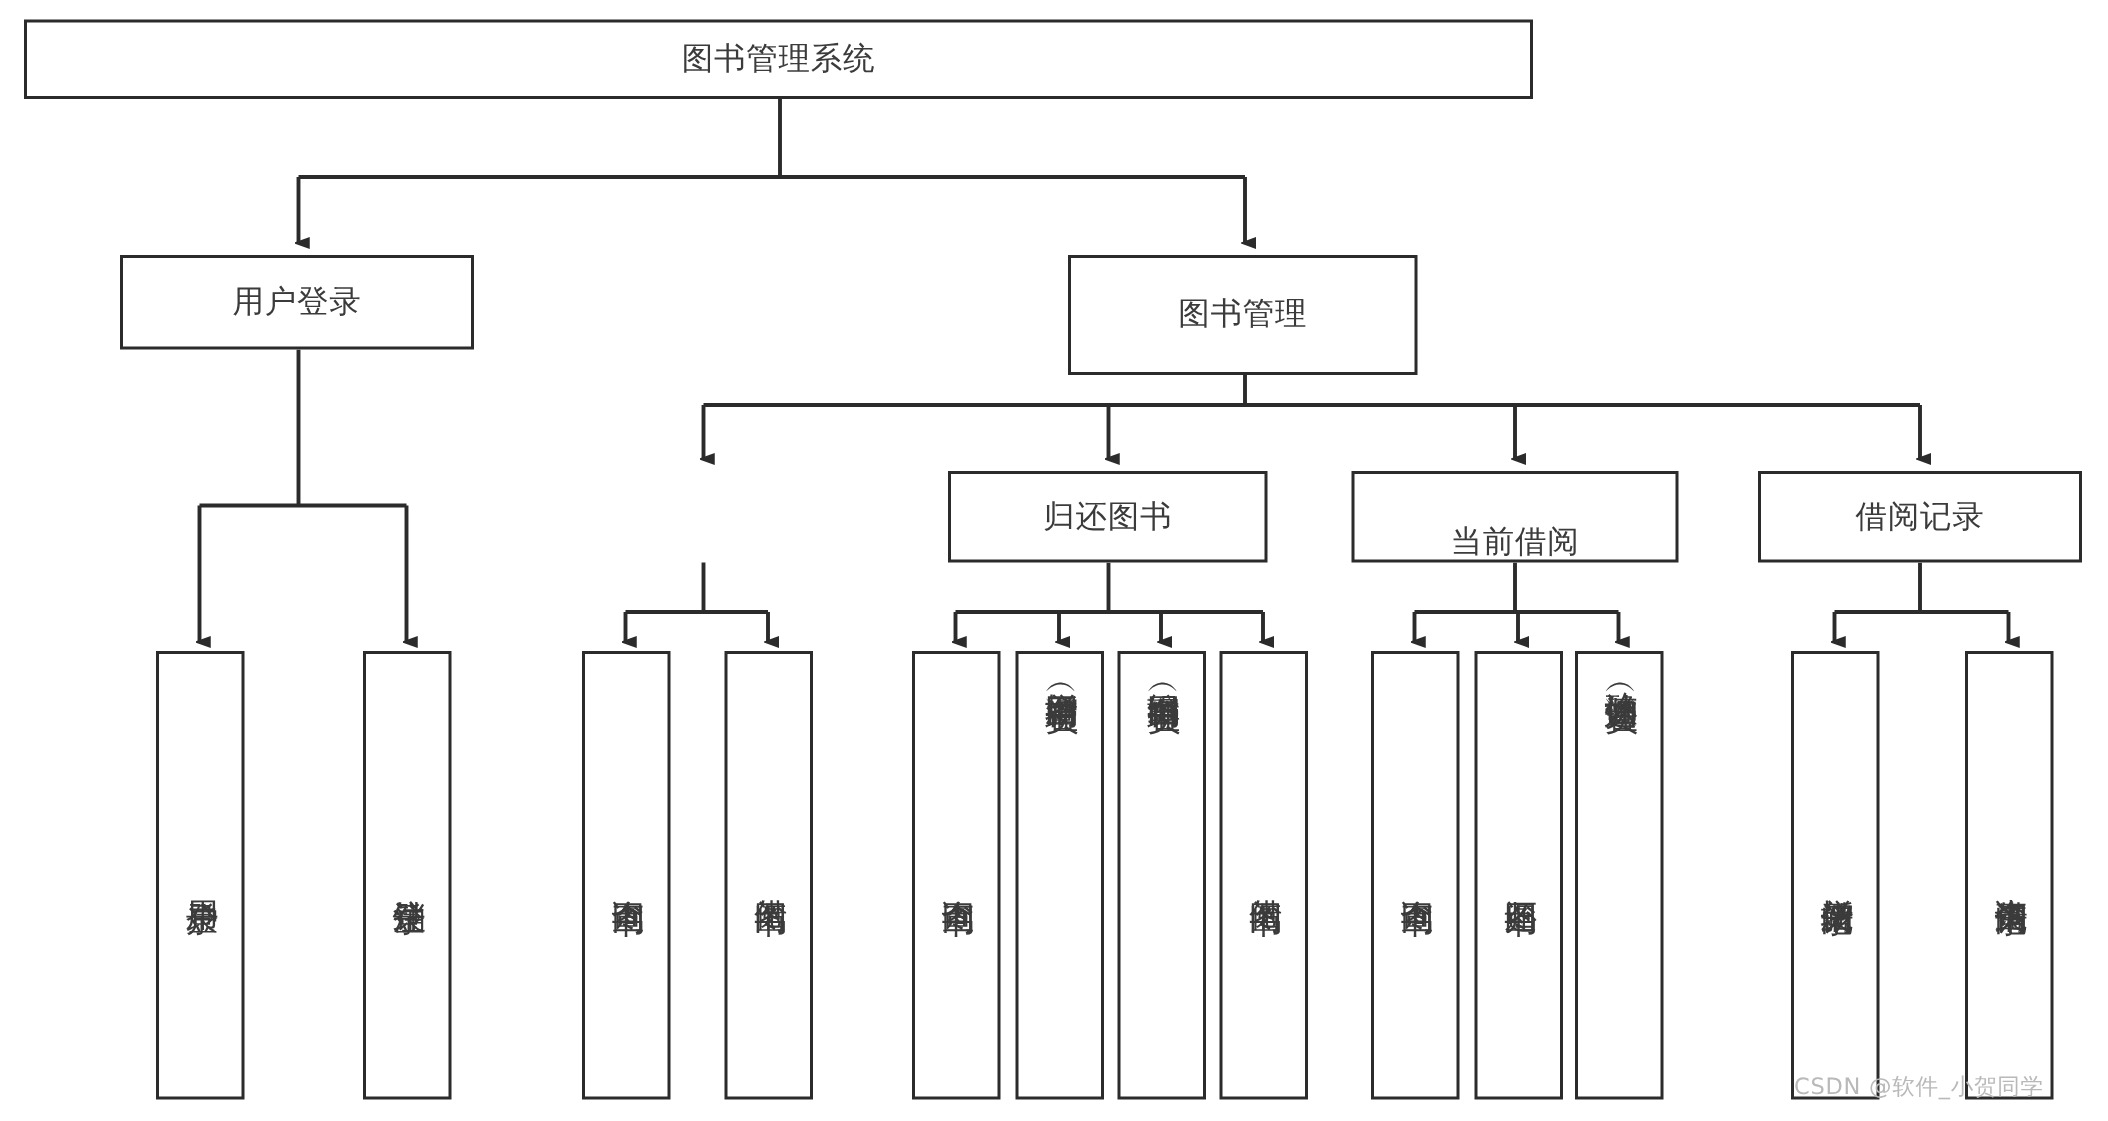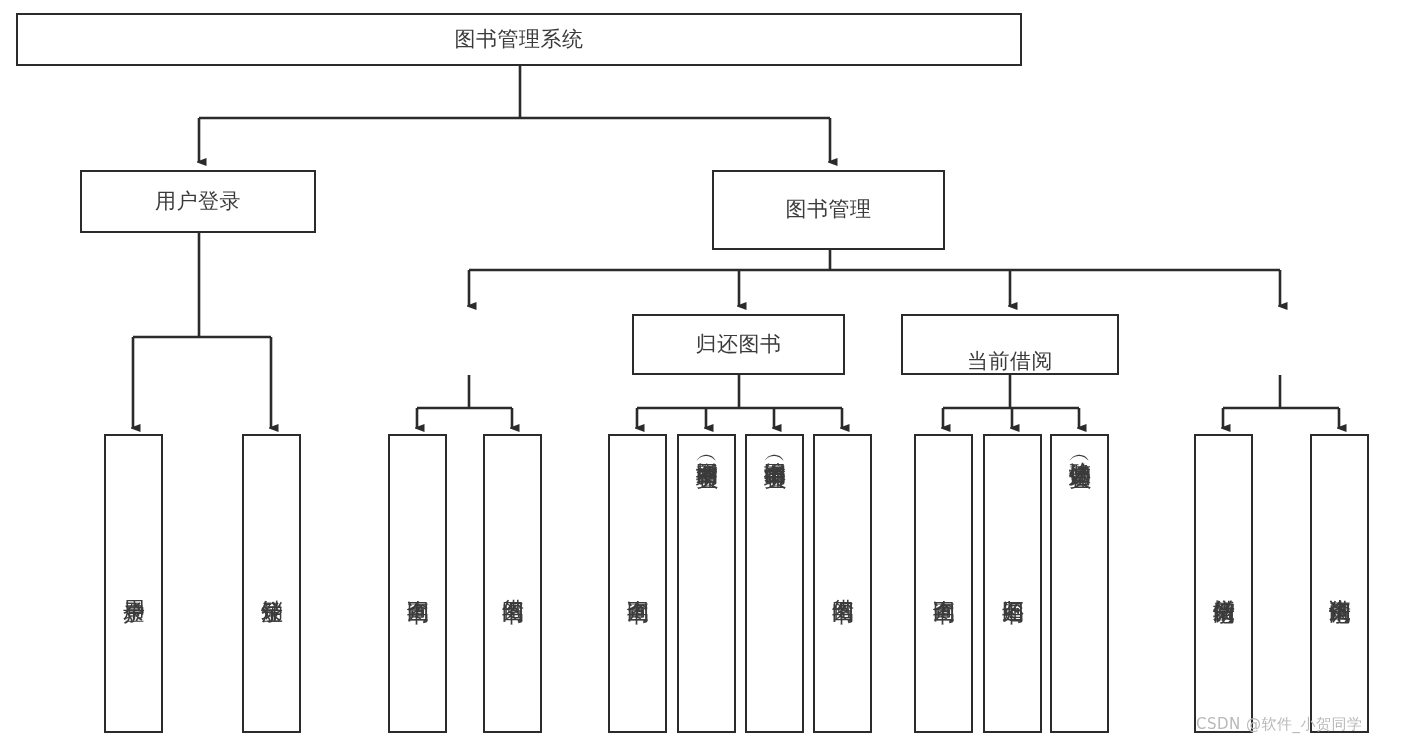--- a/index.html
+++ b/index.html
@@ -143,20 +143,23 @@
   <div class="node h" style="left:712px; top:170px; width:233px; height:80px;">
     <span class="lbl">图书管理</span>
   </div>
 
   <div class="node h" style="left:632px; top:314px; width:213px; height:61px;">
     <span class="lbl">归还图书</span>
   </div>
   <div class="node h" style="left:901px; top:314px; width:218px; height:61px;align-items:flex-end;">
     <span class="lbl">当前借阅</span>
   </div>
+  <div class="node h" style="left:1172px; top:314px; width:216px; height:61px;">
+    <span class="lbl">借阅记录</span>
+  </div>
 
   <div class="node v mid" style="left:104px; top:434px; width:59px; height:299px;">
     <span class="lbl">用户登录</span>
   </div>
   <div class="node v mid" style="left:242px; top:434px; width:59px; height:299px;">
     <span class="lbl">注销登录</span>
   </div>
 
   <div class="node v mid" style="left:388px; top:434px; width:59px; height:299px;">
     <span class="lbl">查询图书</span>

